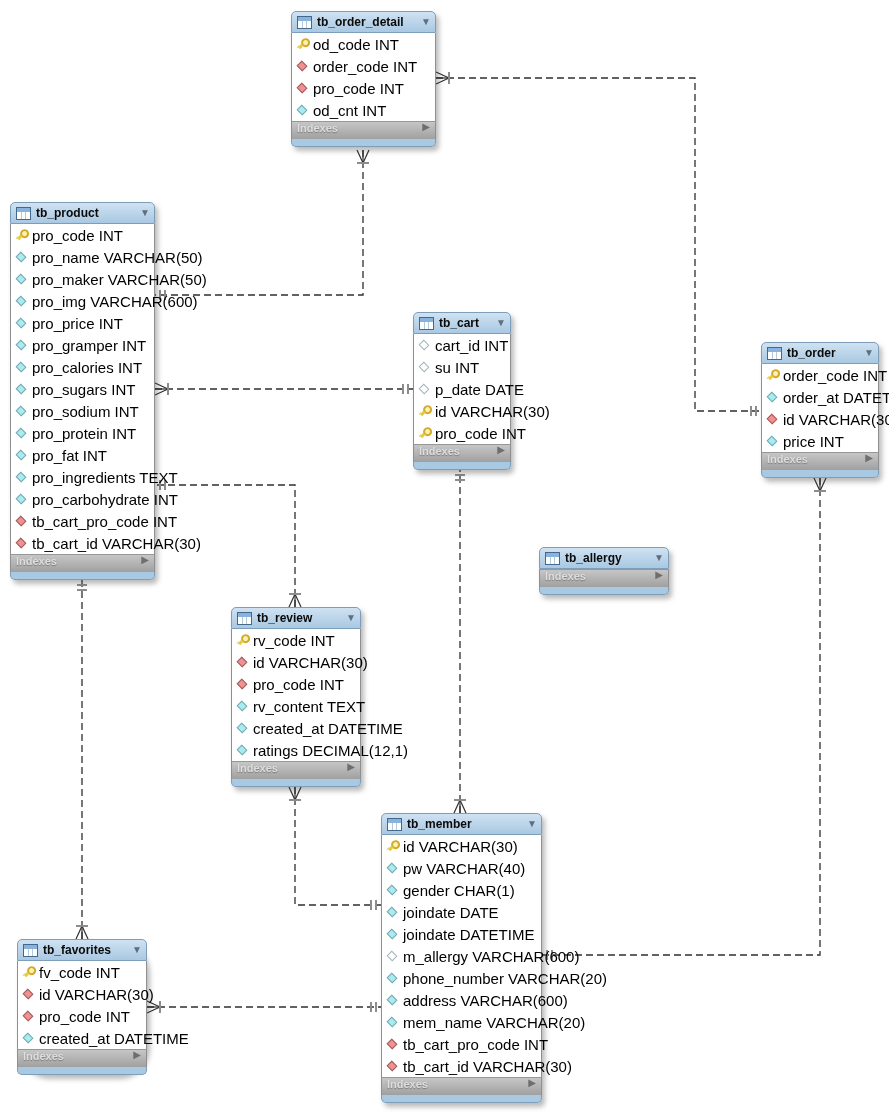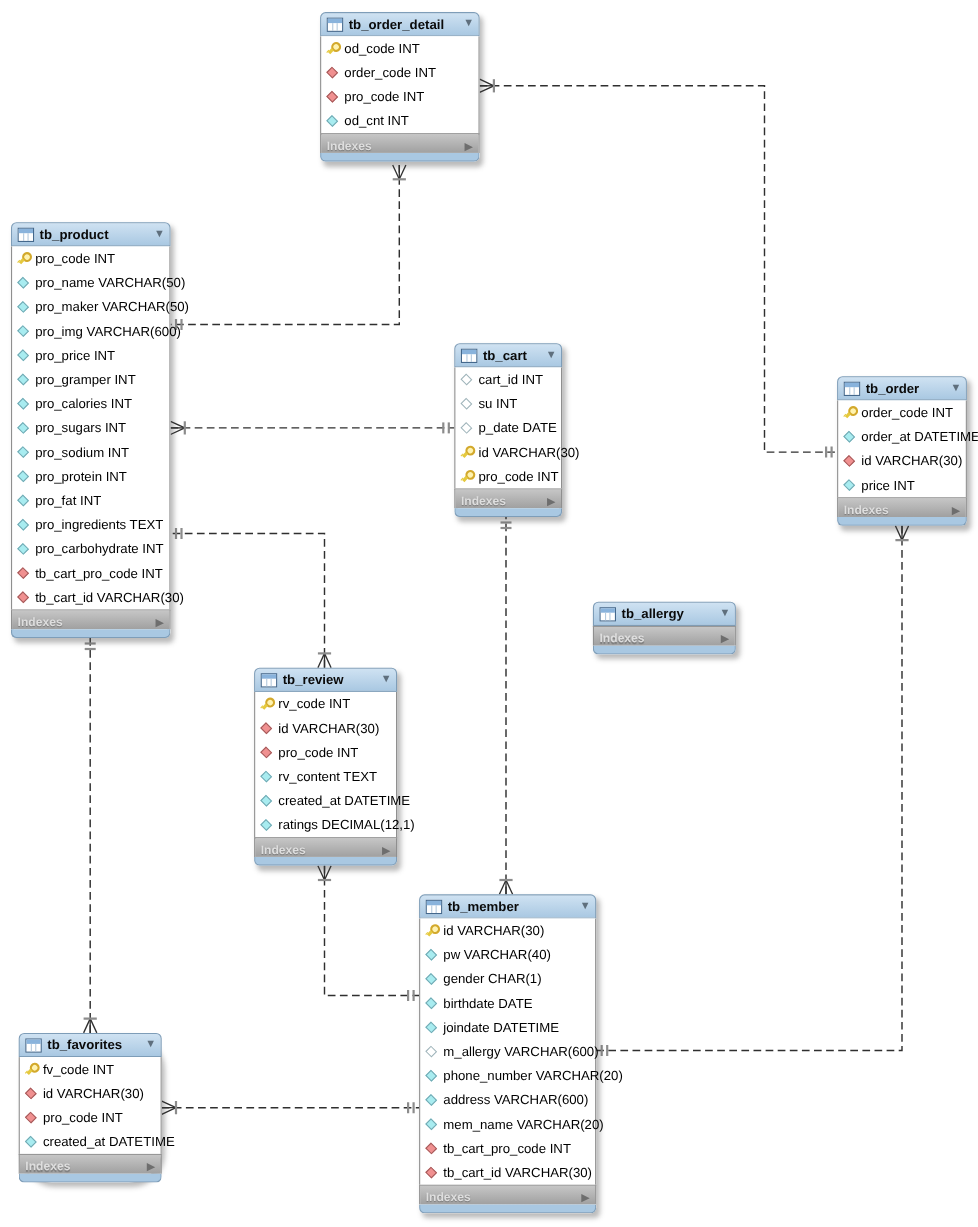--- a/index.html
+++ b/index.html
@@ -17,36 +17,36 @@
     white-space:nowrap;overflow:hidden;}
   .collapse-arrow{font-size:10px;color:#5f6f7d;line-height:1;}
   .table-icon{position:relative;width:15px;height:13px;flex:0 0 15px;background:#ffffff;
     border:1px solid #44688c;box-sizing:border-box;}
   .table-icon::before{content:"";position:absolute;left:0;top:0;right:0;height:4px;background:#89b3dc;}
   .table-icon::after{content:"";position:absolute;left:4px;top:4px;bottom:0;width:1px;background:#b3c9dd;
     box-shadow:4px 0 0 #b3c9dd;}
 
   .table-body{background:#ffffff;border-left:1px solid #8f8f8f;border-right:1px solid #8f8f8f;}
   .table-row{height:22px;display:flex;align-items:center;padding-left:4px;}
-  .col-text{font-size:12px;color:#000;white-space:nowrap;margin-left:3px;}
+  .col-text{font-size:15px;color:#000;white-space:nowrap;margin-left:3px;}
 
   .col-icon{position:relative;width:14px;height:14px;flex:0 0 14px;}
   .col-icon .diamond{position:absolute;top:3px;left:2px;width:8px;height:8px;
     transform:rotate(45deg) scaleY(0.92);border:1px solid #72a8b2;box-sizing:border-box;}
   .icon-foreign-key .diamond{background:#f09090;border-color:#a25a5a;}
   .icon-column .diamond{background:#a8ecf0;border-color:#72a8b2;}
   .icon-nullable-column .diamond{background:#ffffff;border-color:#9fb4ba;}
   .icon-primary-key .keyglyph{position:absolute;top:0;left:3px;width:9px;height:13px;
     transform:rotate(42deg);}
   .icon-primary-key .keyglyph::before{content:"";position:absolute;top:0;left:1px;width:5px;height:5px;
     border:2px solid #d3a92c;border-radius:50%;background:#fff3b0;}
   .icon-primary-key .keyglyph::after{content:"";position:absolute;top:8px;left:3px;width:3px;height:5px;
     background:#e5c93e;box-shadow:-2px 2px 0 -1px #e5c93e;}
 
-  .table-footer{height:18px;display:flex;align-items:flex-end;padding:0 5px;
+  .table-footer{height:18px;display:flex;align-items:flex-start;padding:0 5px;
     background:linear-gradient(#c6c6c6,#a0a0a0);border-left:1px solid #8f8f8f;
     border-right:1px solid #8f8f8f;border-top:1px solid #979797;box-sizing:border-box;}
   .footer-label{flex:1;font-size:11px;font-weight:bold;color:#dedede;
     text-shadow:0 1px 1px rgba(90,90,90,0.6);}
   .expand-arrow{font-size:10px;color:#6e6e6e;line-height:1;}
   .table-accent{height:8px;background:#a9c8e2;border:1px solid #7e9db8;border-top:none;
     border-radius:0 0 5px 5px;box-sizing:border-box;}
 </style>
 </head>
 <body>
@@ -444,21 +444,21 @@
           <div class="table-row">
     <span class="col-icon icon-column">
               <span class="diamond"></span>
             </span>
     <span class="col-text">gender CHAR(1)</span>
   </div>
           <div class="table-row">
     <span class="col-icon icon-column">
               <span class="diamond"></span>
             </span>
-    <span class="col-text">birthdate DATE</span>
+    <span class="col-text">joindate DATE</span>
   </div>
           <div class="table-row">
     <span class="col-icon icon-column">
               <span class="diamond"></span>
             </span>
     <span class="col-text">joindate DATETIME</span>
   </div>
           <div class="table-row">
     <span class="col-icon icon-nullable-column">
               <span class="diamond"></span>

